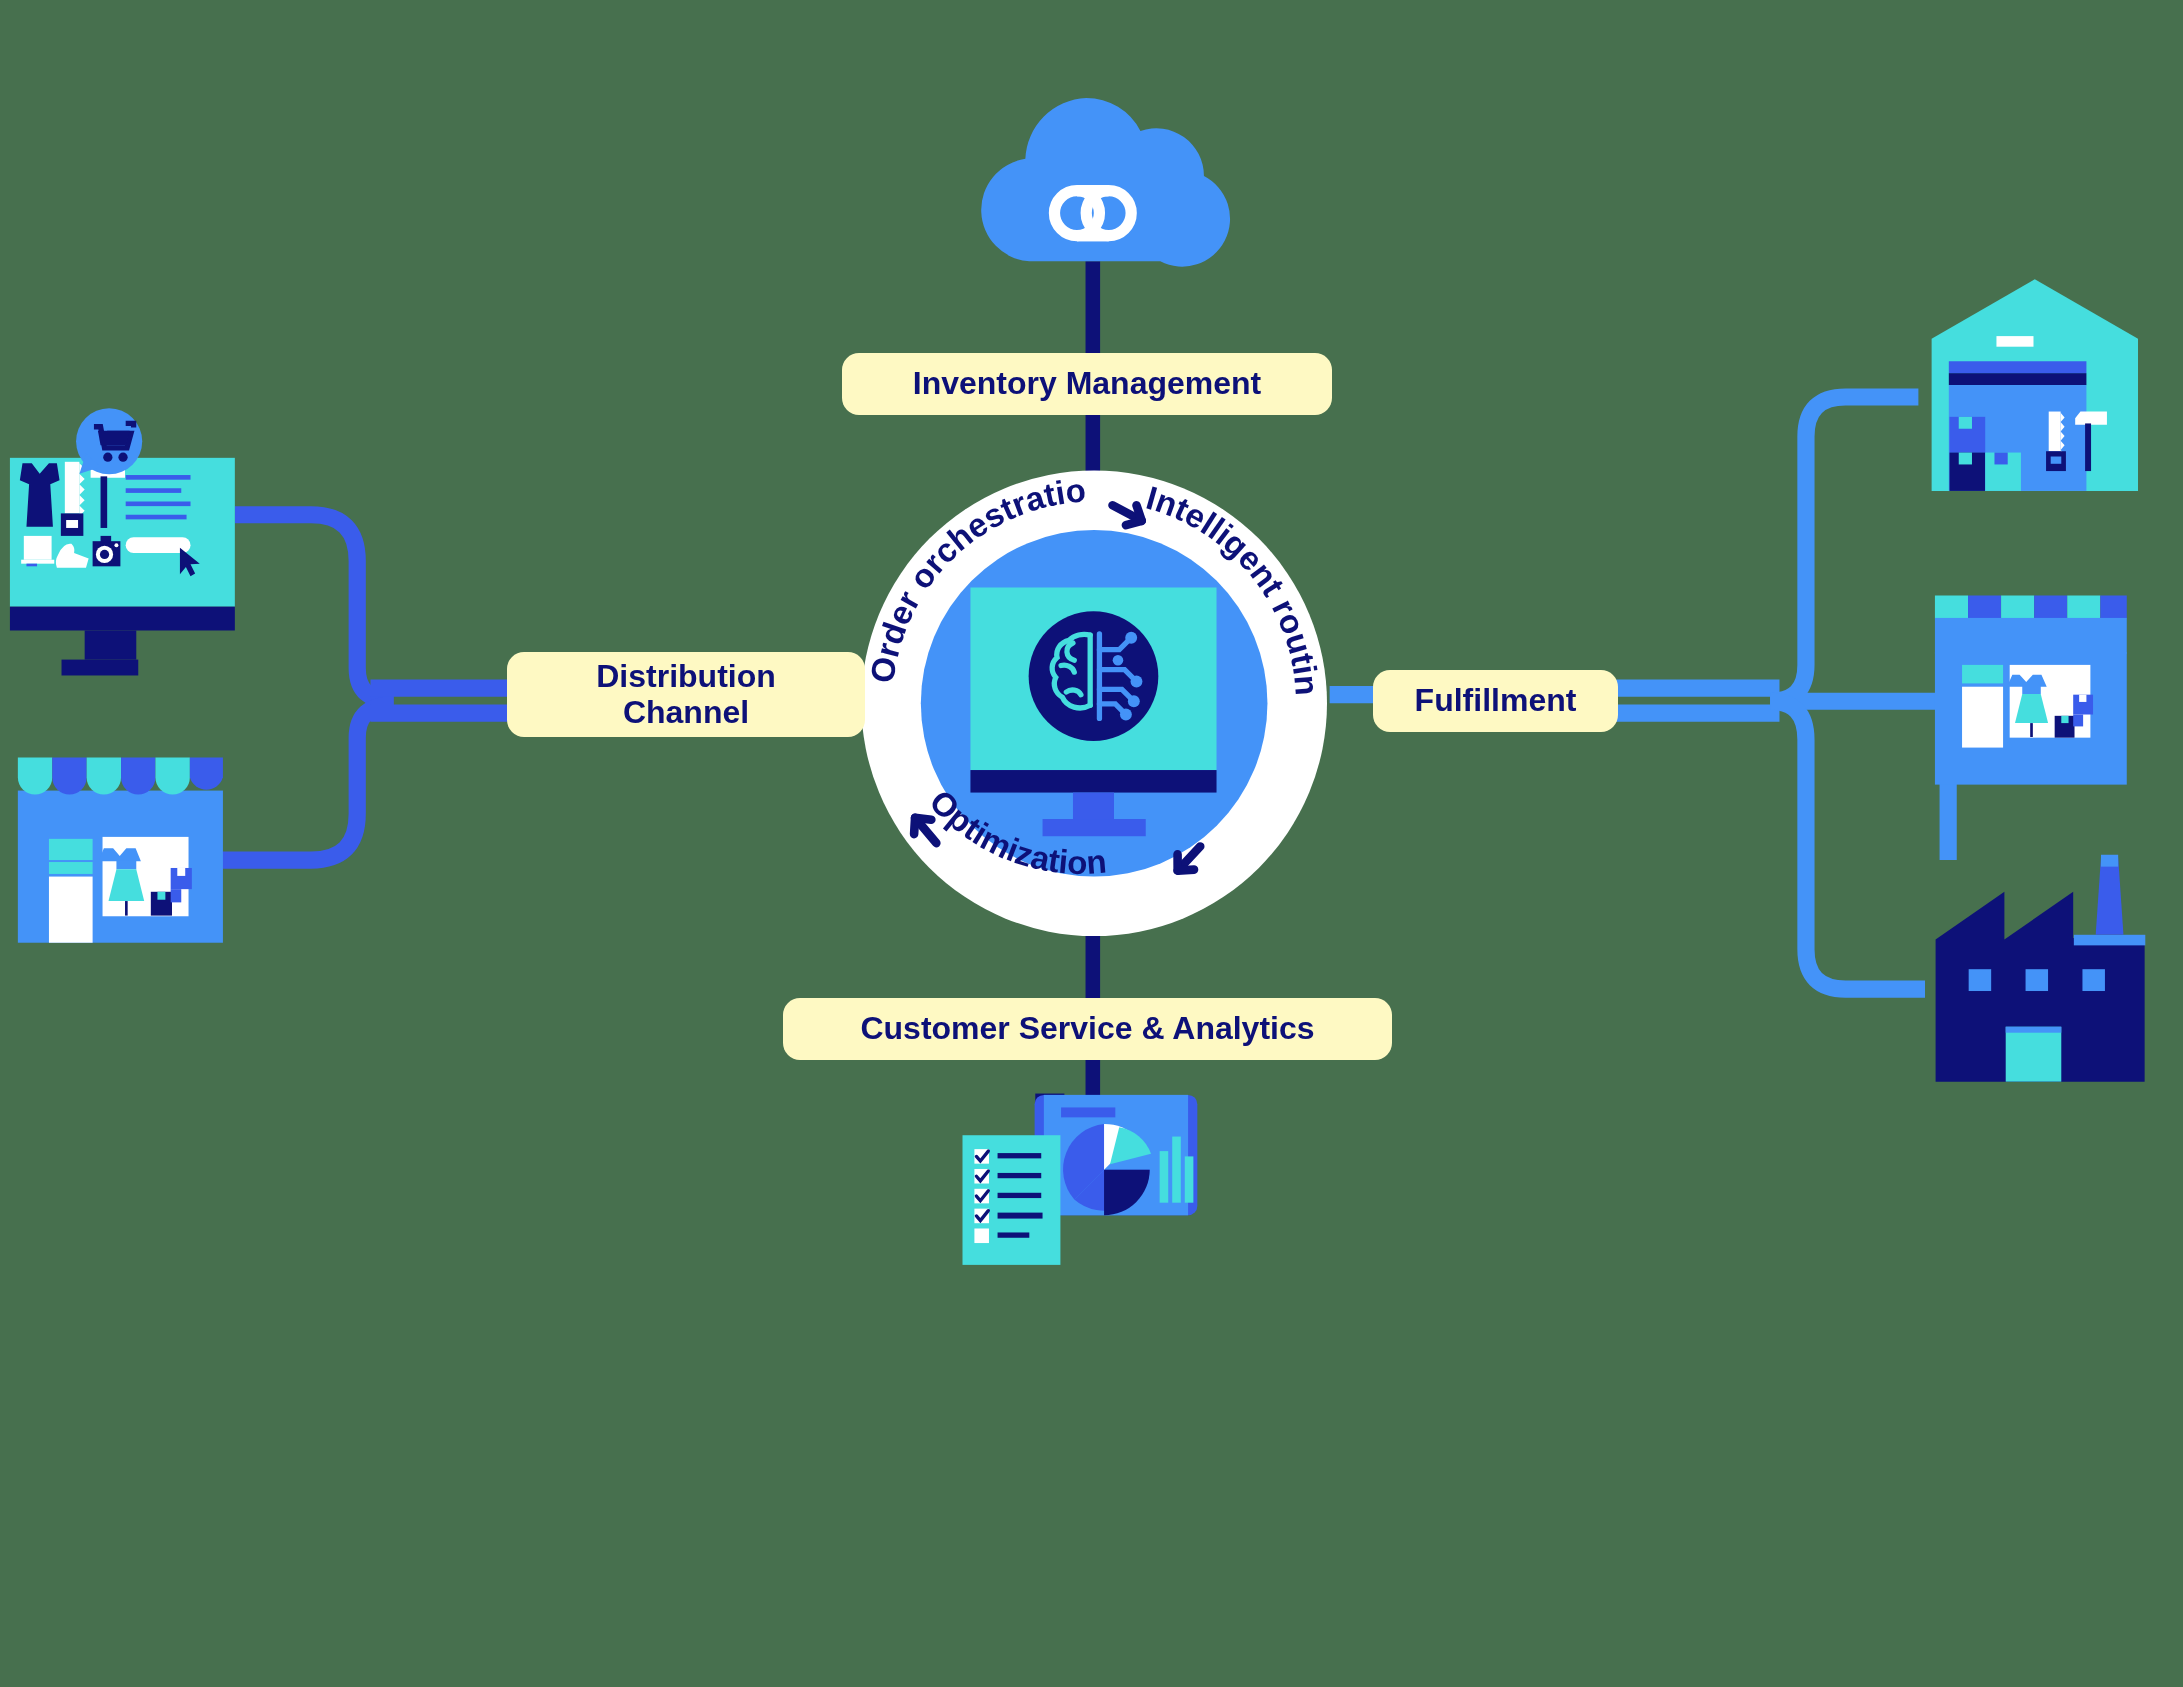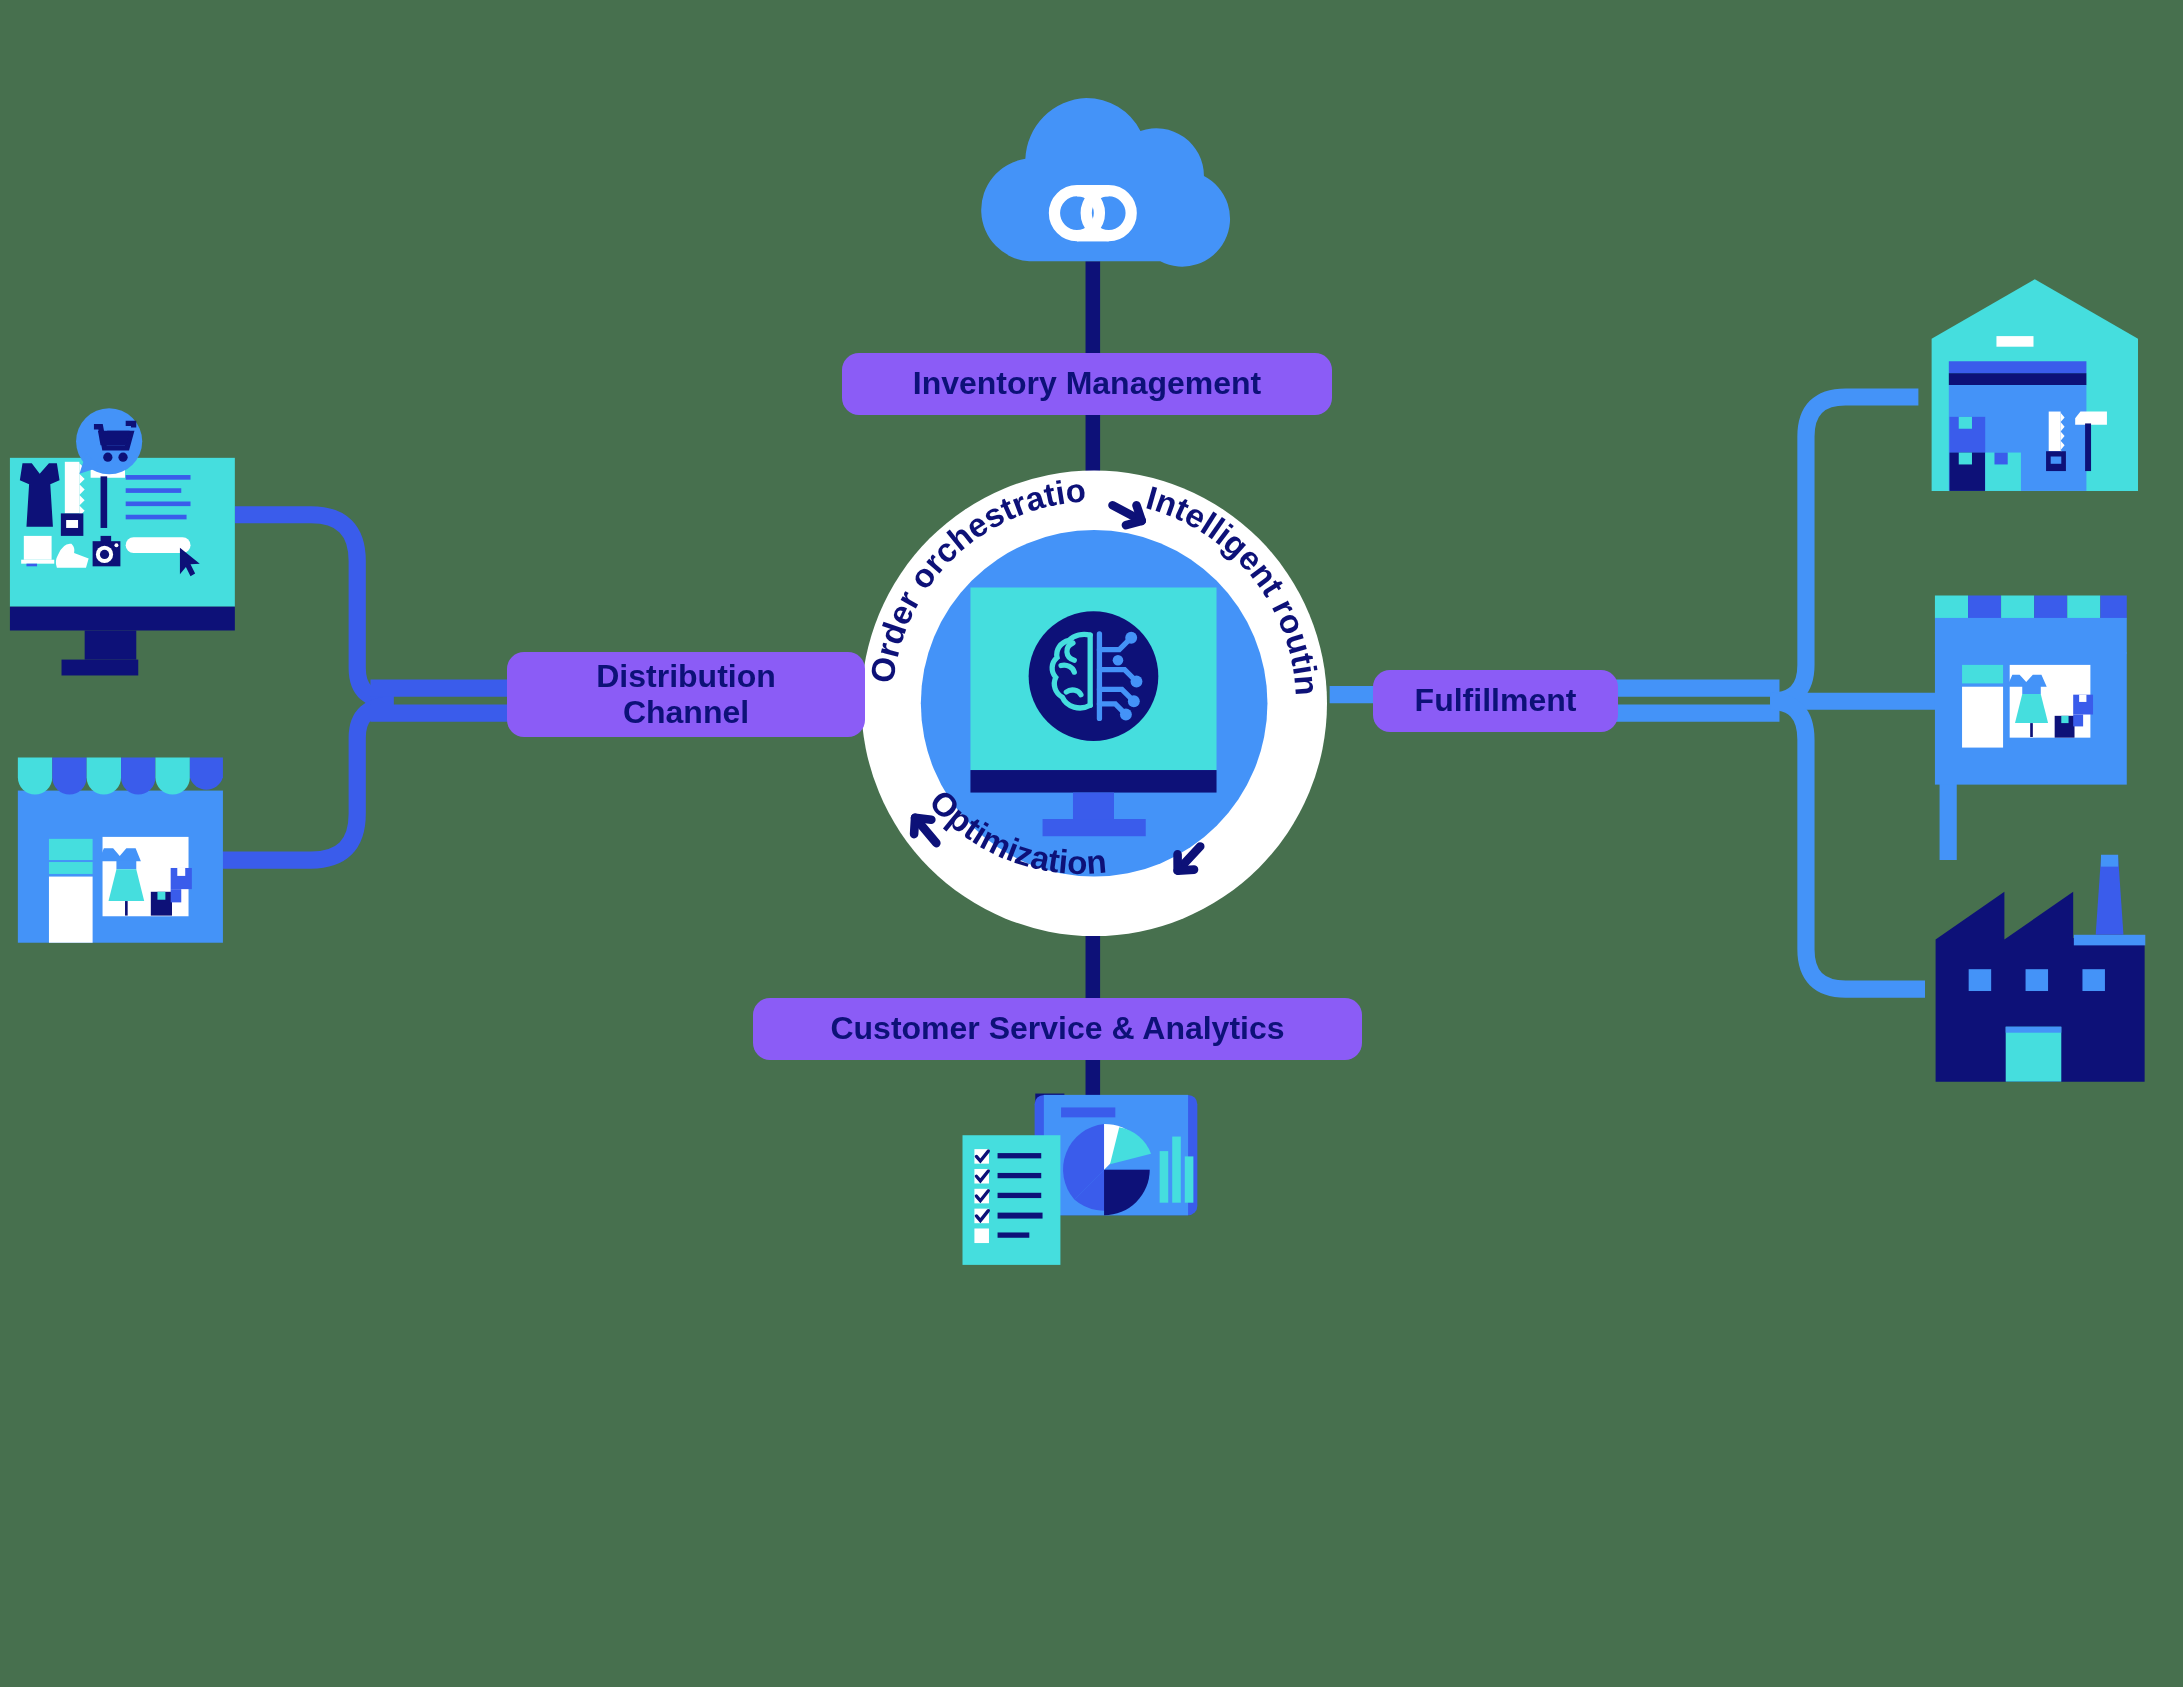--- a/index.html
+++ b/index.html
@@ -8,34 +8,34 @@
     background:#47704e;
     font-family:"Liberation Sans", sans-serif;
     overflow:hidden;
     position:relative;
   }
   #stage{position:absolute;inset:0;}
   svg#scene{position:absolute;top:0;left:0;width:2183px;height:1687px;display:block;}
 
   .pill{
     position:absolute;
-    background:#8b5cf6;
+    background:#fef9c3;
     border-radius:17px;
     display:flex;align-items:center;justify-content:center;
     text-align:center;
     color:#0d1178;
     font-weight:bold;
     font-family:"Liberation Sans", sans-serif;
     line-height:1.12;
     z-index:6;
   }
   #pill-inventory{left:842px;top:353px;width:490px;height:62px;font-size:32px;}
   #pill-distribution{left:507px;top:652px;width:358px;height:85px;font-size:32px;}
   #pill-fulfillment{left:1373px;top:670px;width:245px;height:62px;font-size:32px;}
-  #pill-customer{left:753px;top:998px;width:609px;height:62px;font-size:32px;}
+  #pill-customer{left:783px;top:998px;width:609px;height:62px;font-size:32px;}
 
   #doms-label{
     position:absolute;
     left:963px;top:752px;width:265px;
     text-align:center;
     color:#ffffff;
     font-size:54px;
     font-weight:normal;
     letter-spacing:0.7px;
     z-index:7;

